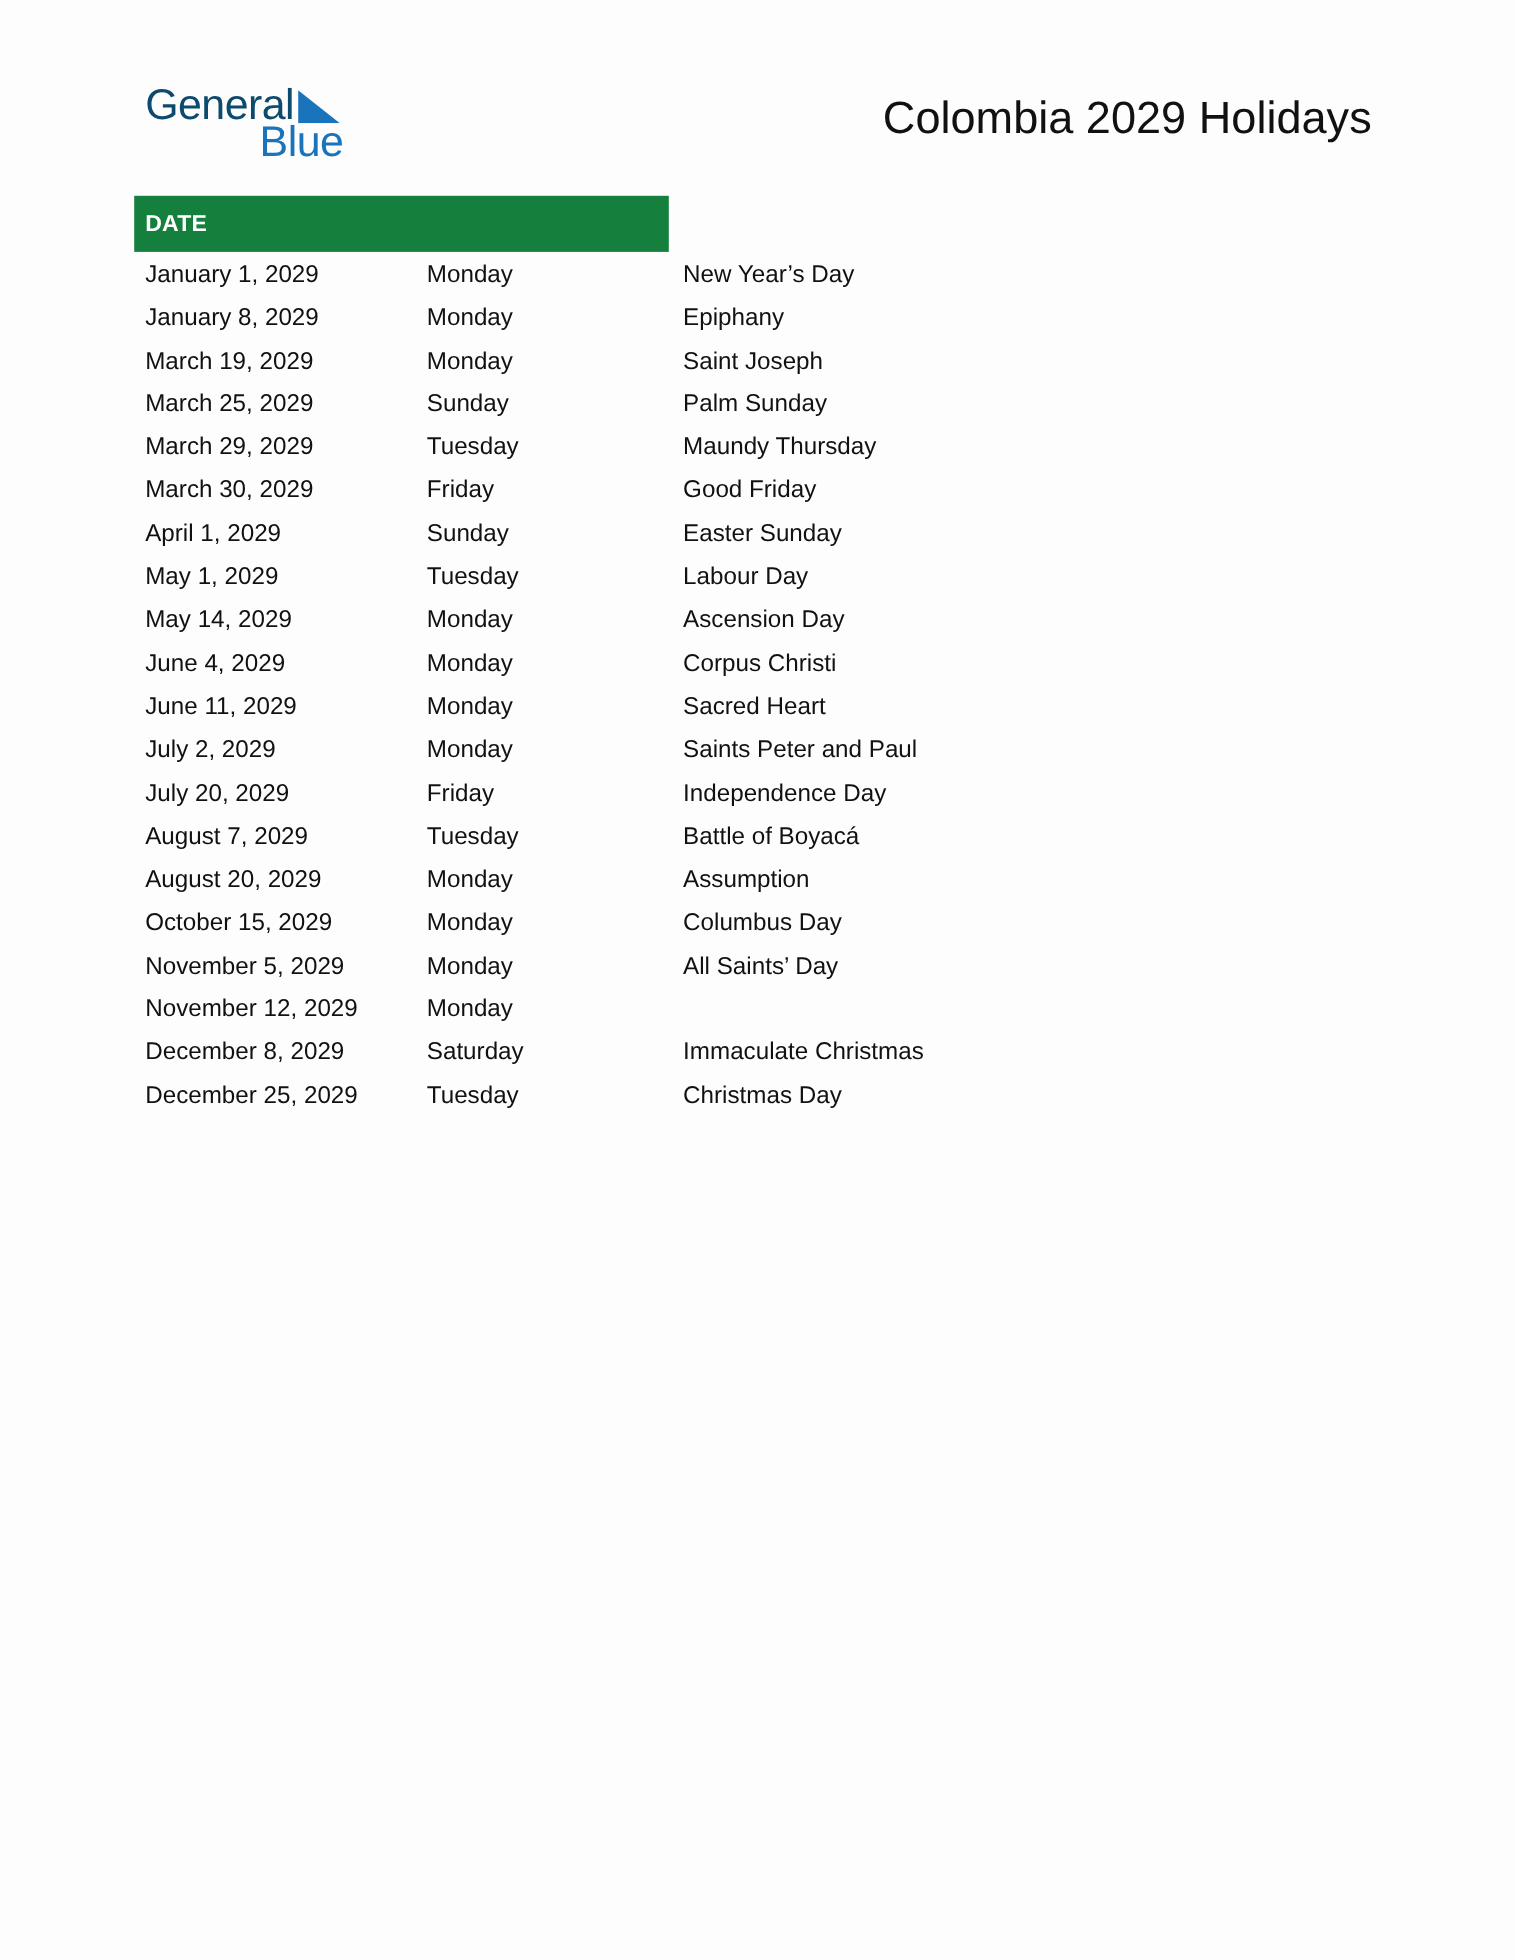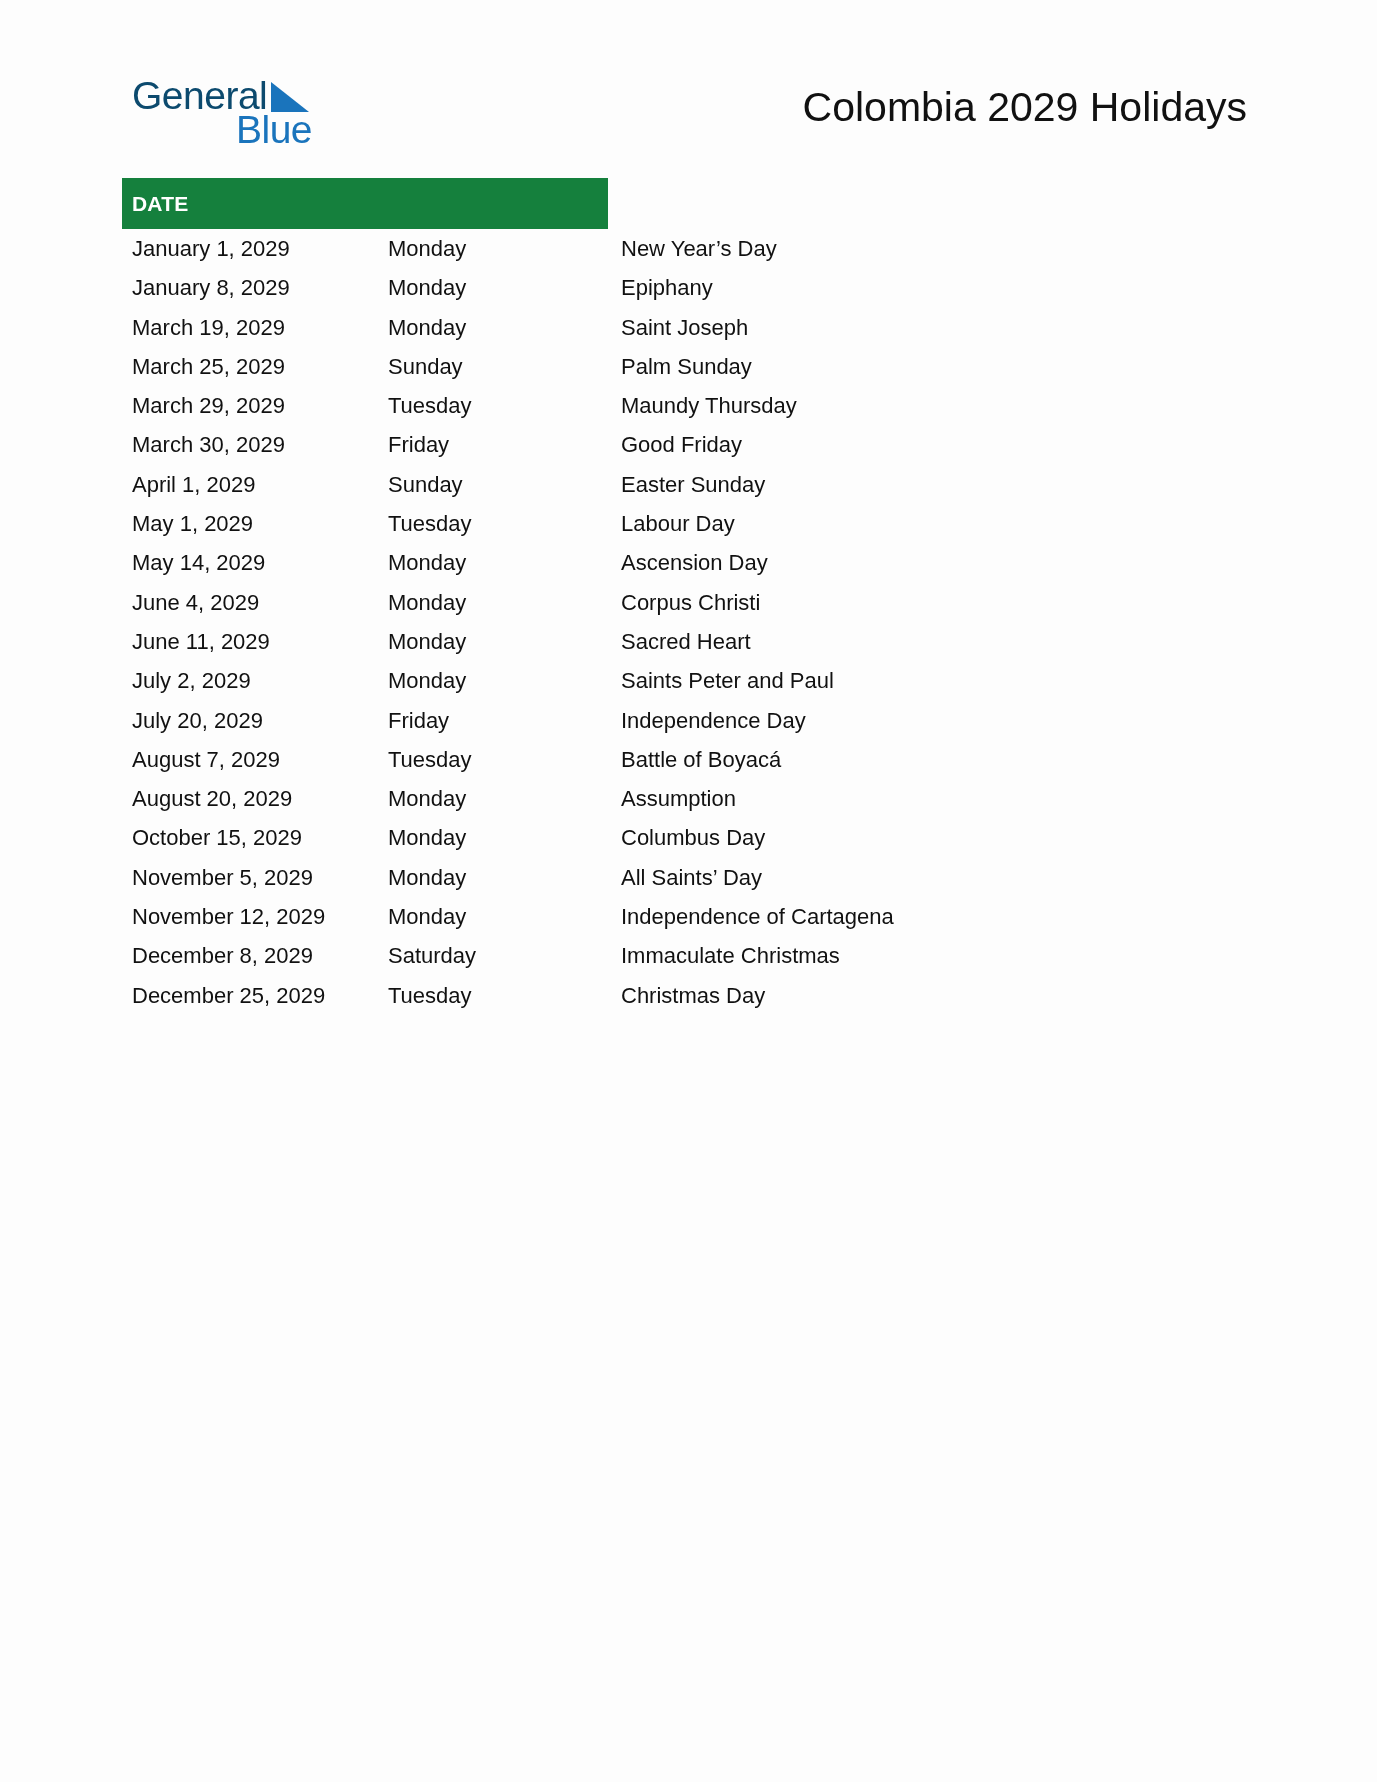--- a/index.html
+++ b/index.html
@@ -195,21 +195,20 @@
         <span class="td td-name">Columbus Day</span>
       </div>
       <div class="tr">
         <span class="td td-date">November 5, 2029</span>
         <span class="td td-day">Monday</span>
         <span class="td td-name">All Saints’ Day</span>
       </div>
       <div class="tr">
         <span class="td td-date">November 12, 2029</span>
         <span class="td td-day">Monday</span>
-        <span class="td td-name">Independence of Cartagena</span>
       </div>
       <div class="tr">
         <span class="td td-date">December 8, 2029</span>
         <span class="td td-day">Saturday</span>
         <span class="td td-name">Immaculate Christmas</span>
       </div>
       <div class="tr">
         <span class="td td-date">December 25, 2029</span>
         <span class="td td-day">Tuesday</span>
         <span class="td td-name">Christmas Day</span>

